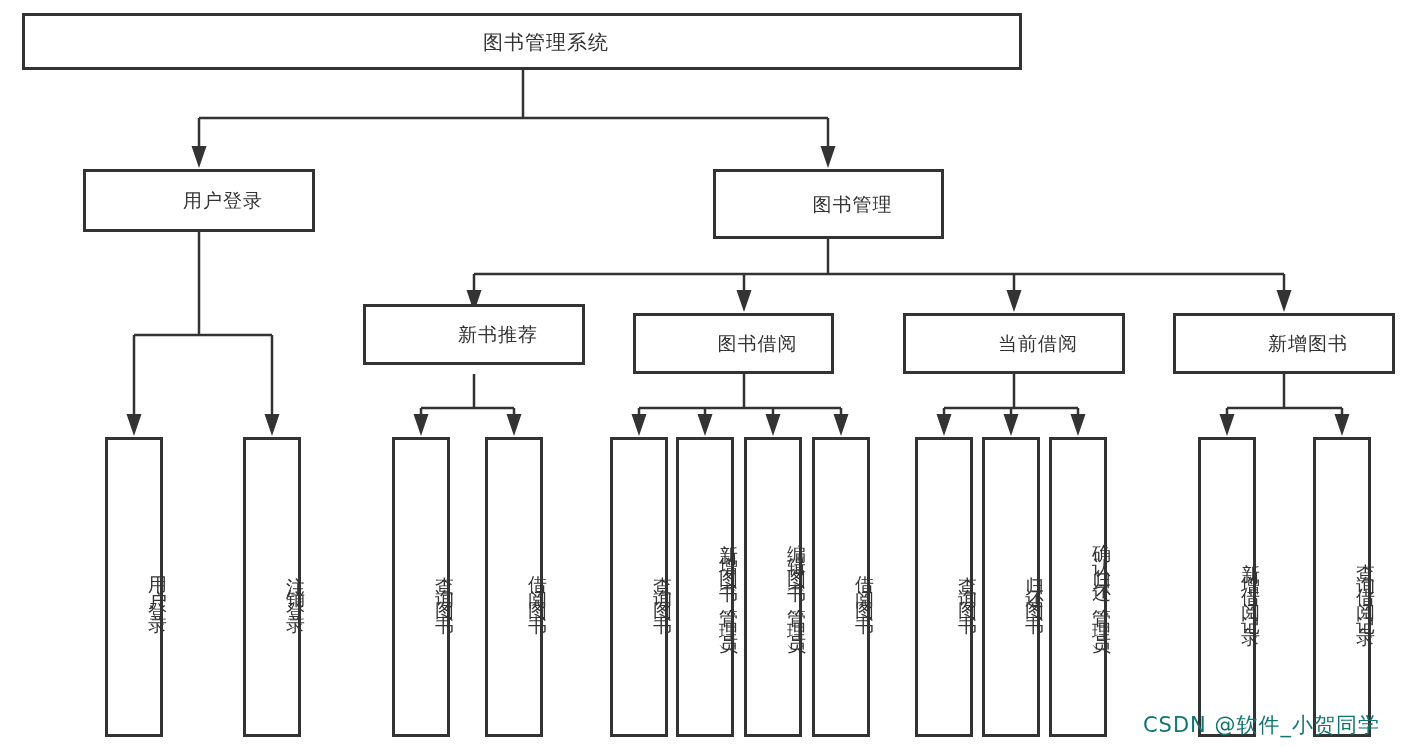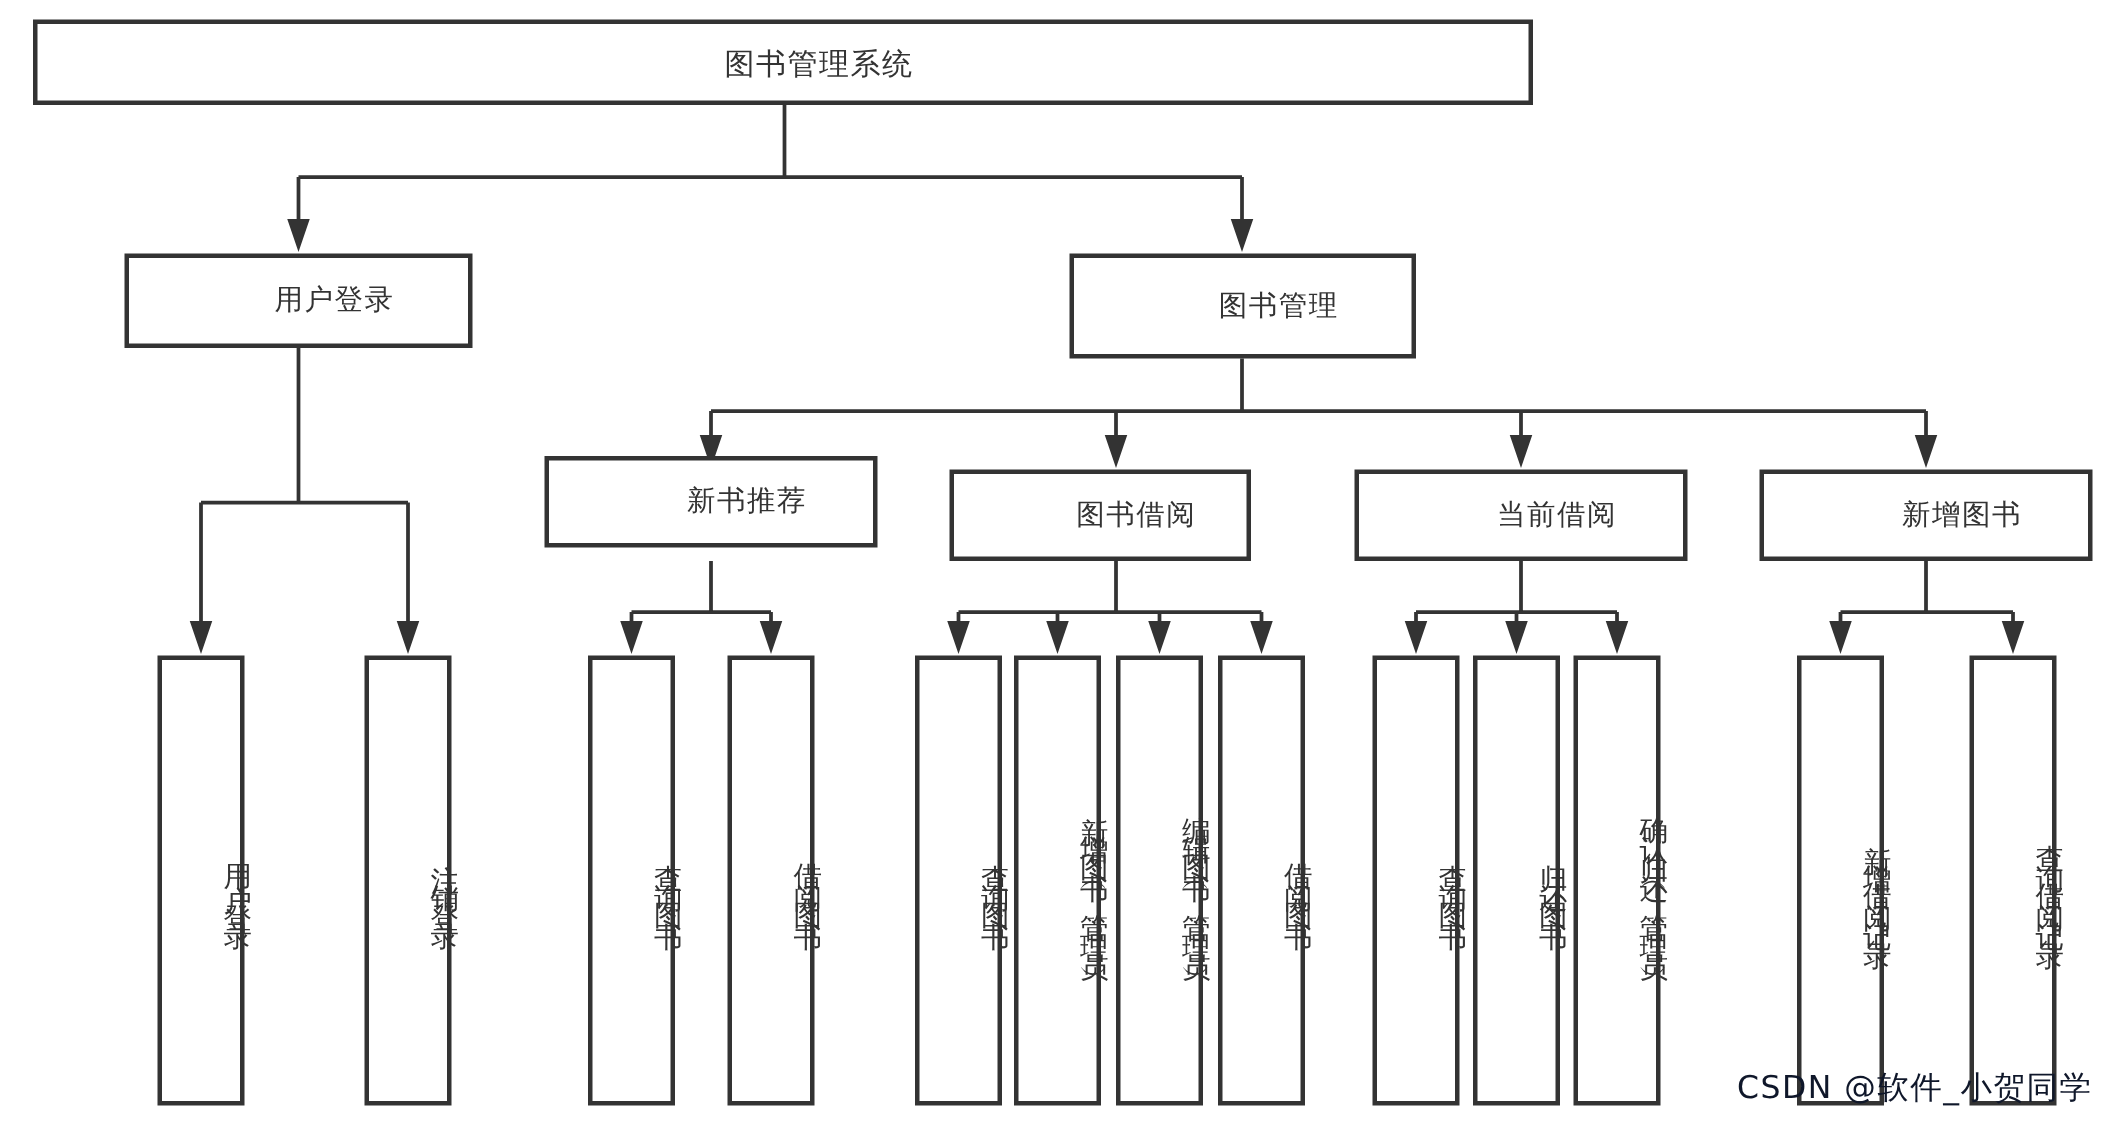--- a/index.html
+++ b/index.html
@@ -39,25 +39,25 @@
   .node.root { font-size:20px; }
   .node.v {
     writing-mode:vertical-rl;
     text-orientation:mixed;
     letter-spacing:13px;
     line-height:1;
     white-space:normal;
   }
   .watermark {
     position:absolute;
-    right:10px;
+    right:25px;
     bottom:8px;
     font-size:21px;
     letter-spacing:1px;
-    color:#0f172a;
+    color:#0f766e;
     z-index:5;
     margin-left:48px;
   }
 </style>
 </head>
 <body>
 
 <div class="canvas">
 
   <svg class="connectors" viewBox="0 0 1405 747" xmlns="http://www.w3.org/2000/svg">

